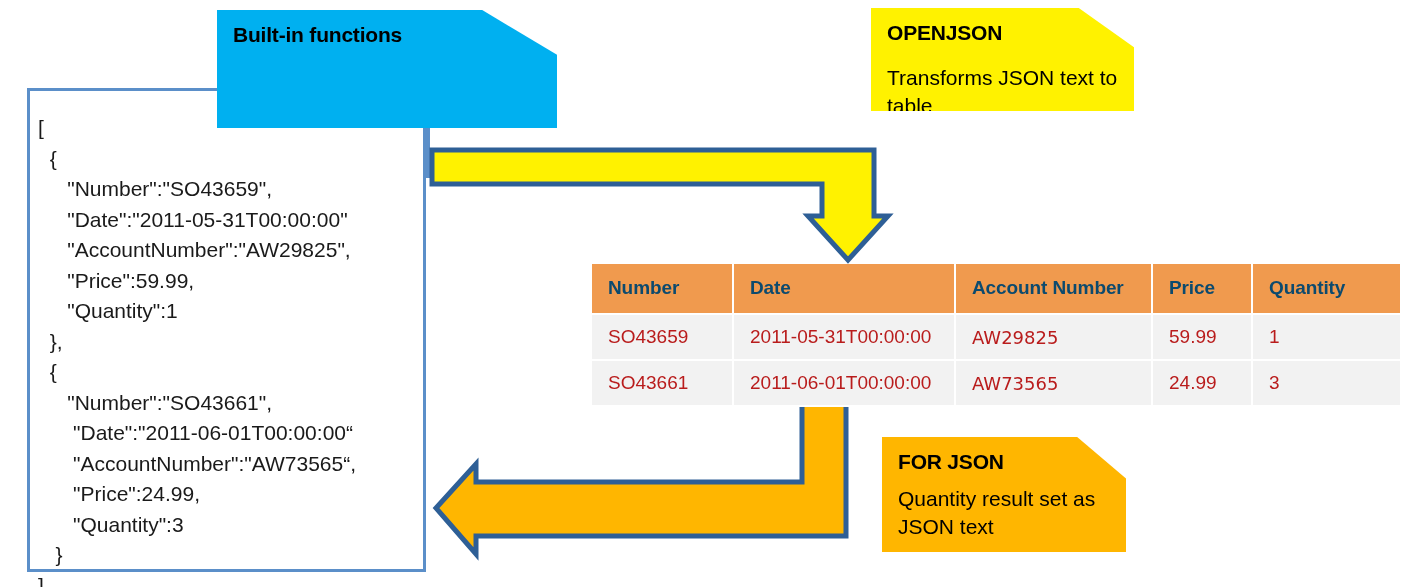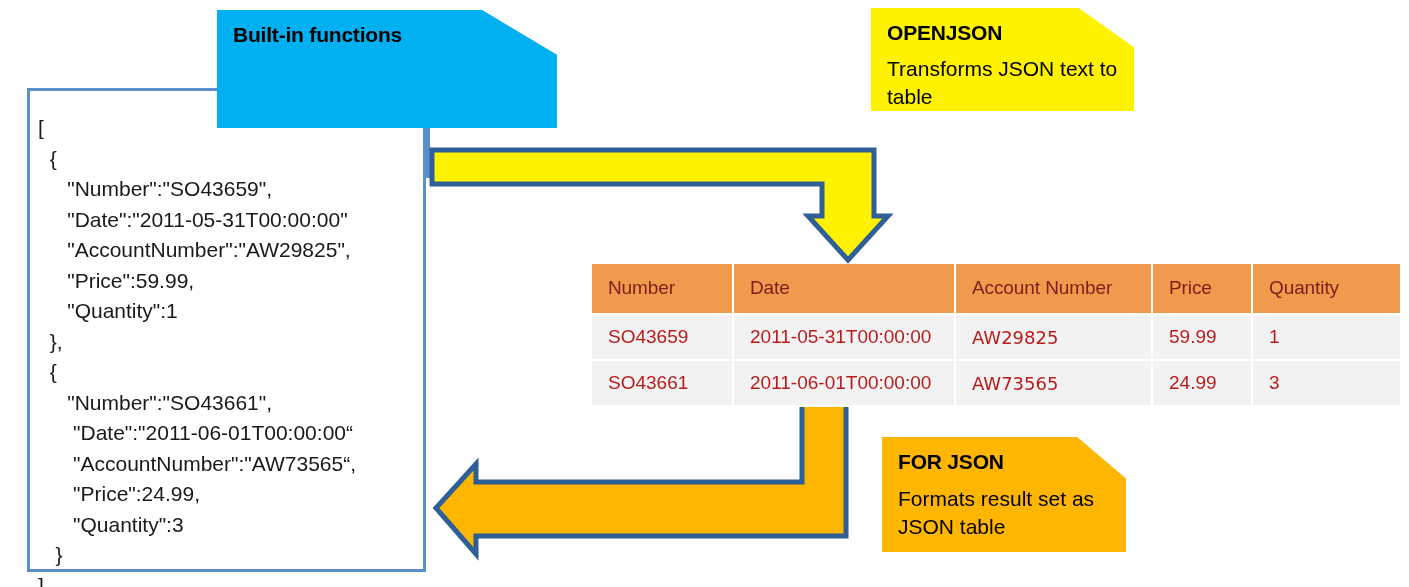--- a/index.html
+++ b/index.html
@@ -81,21 +81,21 @@
 
   #callout-openjson {
     left: 871px;
     top: 8px;
     width: 263px;
     height: 103px;
     background: #FFF200;
     -webkit-clip-path: polygon(0 0, 79% 0, 100% 38%, 100% 100%, 0 100%);
     clip-path: polygon(0 0, 79% 0, 100% 38%, 100% 100%, 0 100%);
   }
-  #callout-openjson .c-title { margin-bottom: 9px; }
+  #callout-openjson .c-title { margin-bottom: 18px; }
 
   #callout-forjson {
     left: 882px;
     top: 437px;
     width: 244px;
     height: 115px;
     background: #FFB600;
     -webkit-clip-path: polygon(0 0, 80% 0, 100% 36%, 100% 100%, 0 100%);
     clip-path: polygon(0 0, 80% 0, 100% 36%, 100% 100%, 0 100%);
   }
@@ -127,23 +127,23 @@
     left: 592px;
     top: 264px;
     width: 808px;
     border-collapse: collapse;
     table-layout: fixed;
     z-index: 7;
     background: #ffffff;
   }
   .result-table th {
     background: #F09A4E;
-    color: #7f1d1d;
+    color: #0c4a6e;
     font-size: 19px;
-    font-weight: normal;
+    font-weight: bold;
     text-align: left;
     padding: 13px 0 14px 16px;
     border-right: 2px solid #ffffff;
     border-bottom: 2px solid #ffffff;
     letter-spacing: -0.1px;
   }
   .result-table th:last-child { border-right: none; }
   .result-table td {
     background: #F2F2F2;
     color: #b91c1c;
@@ -192,21 +192,21 @@
     <div class="c-title">Built-in functions</div>
   </div>
 
   <div class="callout" id="callout-openjson">
     <div class="c-title">OPENJSON</div>
     <div class="c-body">Transforms JSON text to table</div>
   </div>
 
   <div class="callout" id="callout-forjson">
     <div class="c-title">FOR JSON</div>
-    <div class="c-body">Formats result set as JSON table</div>
+    <div class="c-body">Quantity result set as JSON text</div>
   </div>
 
   <svg class="arrow-svg" id="arrow-openjson" width="460" height="120" viewBox="0 0 460 120">
     <path d="M 2,2 L 444,2 L 444,68 L 458,68 L 418,112 L 378,68 L 392,68 L 392,36 L 2,36 Z" fill="#FFF200" stroke="#2E5F96" stroke-width="5" stroke-linejoin="miter"></path>
   </svg>
 
   <svg class="arrow-svg" id="arrow-forjson" width="460" height="160" viewBox="0 0 460 160">
     <path d="M 412,2 L 412,140 L 42,140 L 42,158 L 2,112 L 42,68 L 42,86 L 368,86 L 368,2 Z" fill="#FFB600" stroke="#2E5F96" stroke-width="5" stroke-linejoin="miter"></path>
   </svg>
 

